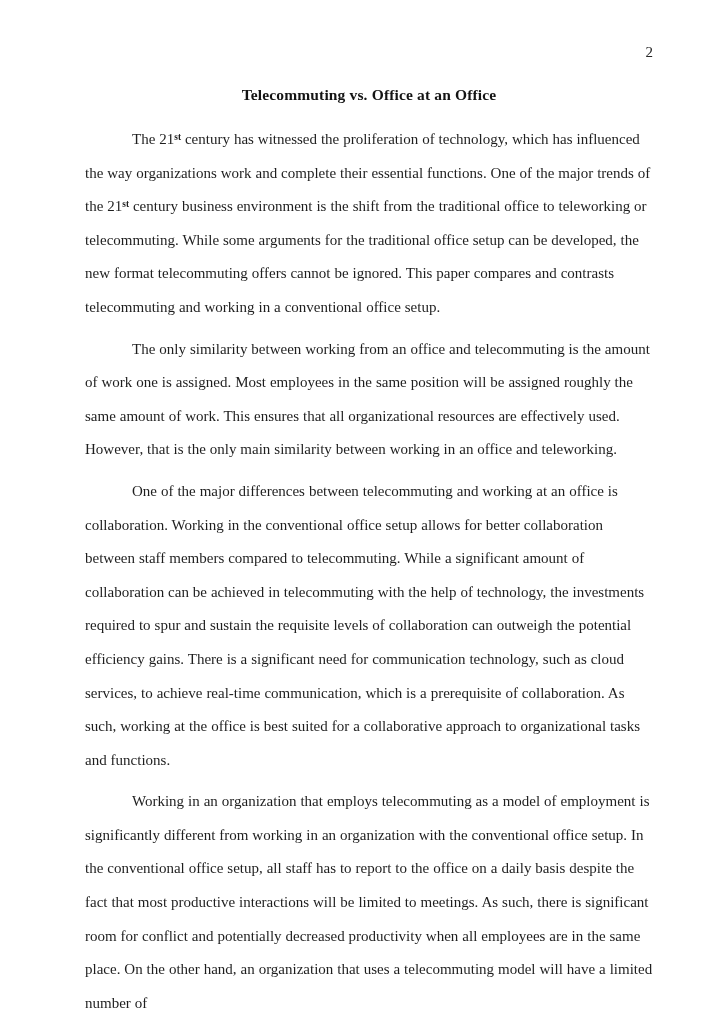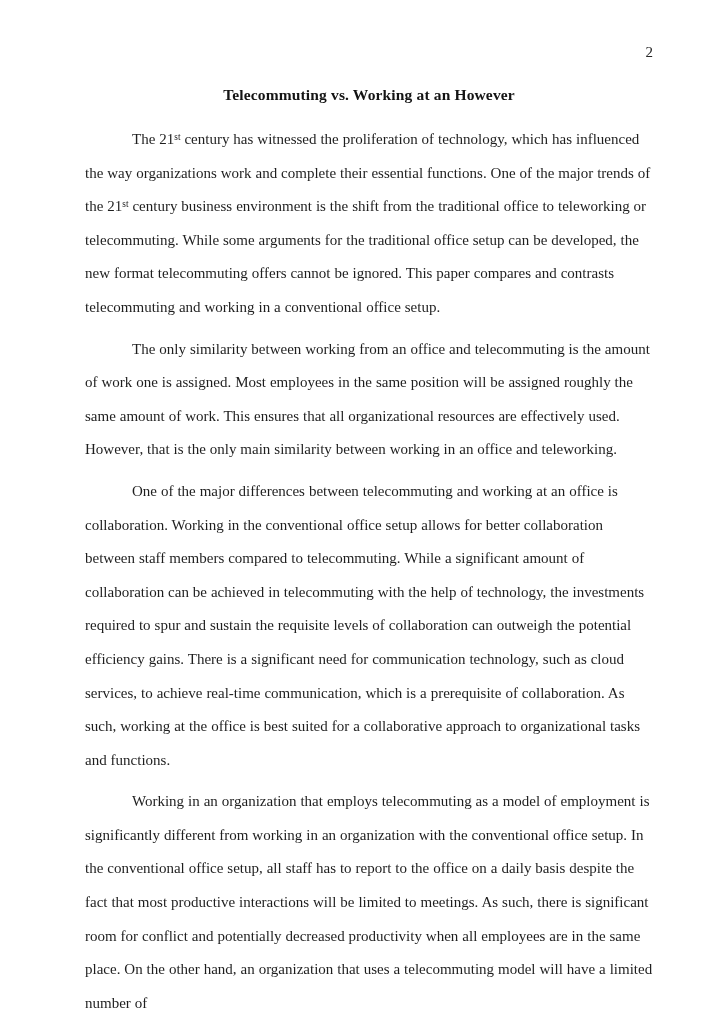--- a/index.html
+++ b/index.html
@@ -57,33 +57,34 @@
     color: #1e1e1e;
     word-spacing: 0.2px;
   }
   .para + .para {
     margin-top: 8px;
   }
   sup {
     font-size: 0.62em;
     line-height: 0;
     vertical-align: 0.45em;
+    font-weight: bold;
   }
 </style>
 </head>
 <body>
 
 <div class="page">
 
   <div class="page-header">
     <span class="page-number">2</span>
   </div>
 
   <div class="doc-body">
-    <h1 class="doc-title">Telecommuting vs. Working at an However</h1>
+    <h1 class="doc-title">Telecommuting vs. Office at an Office</h1>
 
     <div>
       <p class="para">The 21<sup>st</sup> century has witnessed the proliferation of technology, which has influenced the way organizations work and complete their essential functions. One of the major trends of the 21<sup>st</sup> century business environment is the shift from the traditional office to teleworking or telecommuting. While some arguments for the traditional office setup can be developed, the new format telecommuting offers cannot be ignored. This paper compares and contrasts telecommuting and working in a conventional office setup.</p>
       <p class="para">The only similarity between working from an office and telecommuting is the amount of work one is assigned. Most employees in the same position will be assigned roughly the same amount of work. This ensures that all organizational resources are effectively used. However, that is the only main similarity between working in an office and teleworking.</p>
       <p class="para">One of the major differences between telecommuting and working at an office is collaboration. Working in the conventional office setup allows for better collaboration between staff members compared to telecommuting. While a significant amount of collaboration can be achieved in telecommuting with the help of technology, the investments required to spur and sustain the requisite levels of collaboration can outweigh the potential efficiency gains. There is a significant need for communication technology, such as cloud services, to achieve real-time communication, which is a prerequisite of collaboration. As such, working at the office is best suited for a collaborative approach to organizational tasks and functions.</p>
       <p class="para">Working in an organization that employs telecommuting as a model of employment is significantly different from working in an organization with the conventional office setup. In the conventional office setup, all staff has to report to the office on a daily basis despite the fact that most productive interactions will be limited to meetings. As such, there is significant room for conflict and potentially decreased productivity when all employees are in the same place. On the other hand, an organization that uses a telecommuting model will have a limited number of</p>
     </div>
   </div>
 
 </div>

